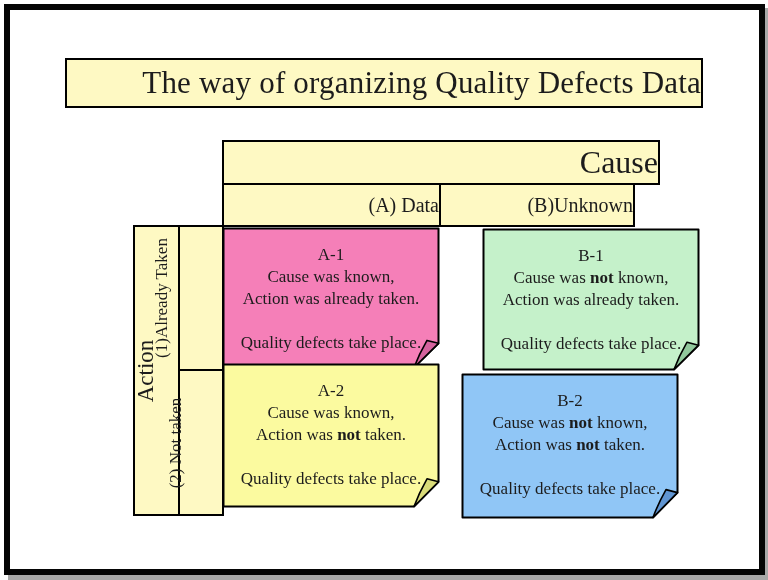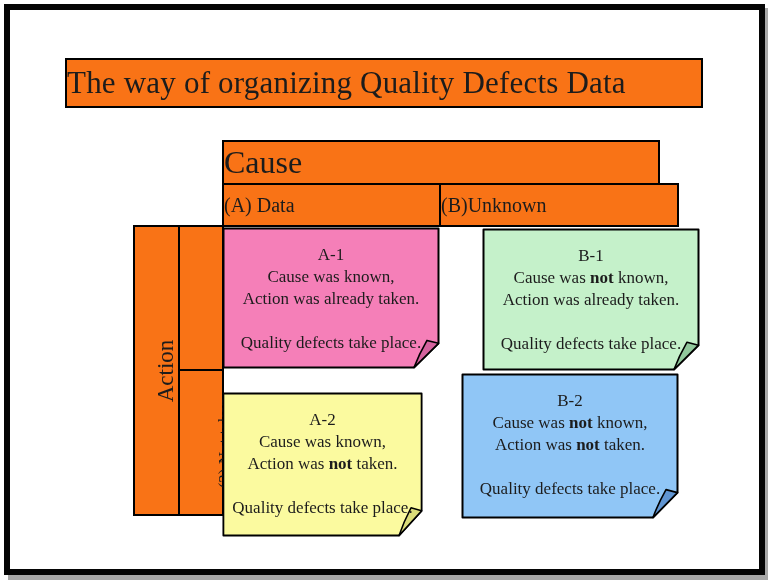--- a/index.html
+++ b/index.html
@@ -2,43 +2,43 @@
 <html><head>
 <meta charset="utf-8">
 <style>
   html,body{margin:0;padding:0;background:#ffffff;}
   .slide{
     position:relative;width:768px;height:580px;background:#ffffff;
     overflow:hidden;
     font-family:"Liberation Serif","DejaVu Serif",serif;
     color:#1c1c1c;
   }
-  .box{position:absolute;box-sizing:border-box;border:2px solid #000;background:#f97316;
-       display:flex;align-items:center;justify-content:flex-start;}
+  .box{position:absolute;box-sizing:border-box;border:2px solid #000;background:#fef9c3;
+       display:flex;align-items:center;justify-content:flex-end;}
   .frame{position:absolute;box-sizing:border-box;left:4px;top:4px;width:761px;height:571px;
          border:6px solid #050505;background:transparent;}
   .shadow-r{position:absolute;left:765px;top:8px;width:3px;height:572px;background:#a8a8a8;}
   .shadow-b{position:absolute;left:8px;top:575px;width:760px;height:5px;background:#a8a8a8;}
   .title-box{left:65px;top:58px;width:638px;height:50px;font-size:31px;letter-spacing:.2px;}
   .cause-cell{left:222px;top:140px;width:438px;height:45px;font-size:32px;}
   .colhead{top:183px;height:44px;font-size:20px;}
   .known-cell{left:222px;width:219px;}
-  .unknown-cell{left:439px;width:240px;}
+  .unknown-cell{left:439px;width:196px;}
   .action-cell{left:133px;top:225px;width:47px;height:291px;}
   .rowhead{left:178px;width:46px;}
   .rowhead1{top:225px;height:146px;}
   .rowhead2{top:369px;height:147px;}
   .vtext{transform:rotate(-90deg);white-space:nowrap;}
   .action-cell .vtext{font-size:23px;}
   .rowhead .vtext{font-size:17px;}
   .note{position:absolute;}
   .note svg{position:absolute;left:0;top:0;width:100%;height:100%;display:block;}
   .note-a1{left:222px;top:227px;width:218px;height:142px;}
   .note-b1{left:442px;top:228px;width:218px;height:143px;margin-left:40px;}
-  .note-a2{left:222px;top:392px;width:201px;height:145px;}
+  .note-a2{left:222px;top:363px;width:218px;height:145px;}
   .note-b2{left:461px;top:373px;width:218px;height:146px;}
   .cell-text{position:absolute;left:0;top:0;right:0;bottom:0;padding-top:17px;
              text-align:center;font-size:17px;line-height:22px;}
   .cell-line{min-height:22px;}
   .em-not{font-weight:bold;}
 </style>
 </head>
 <body>
 
 <div class="slide">

